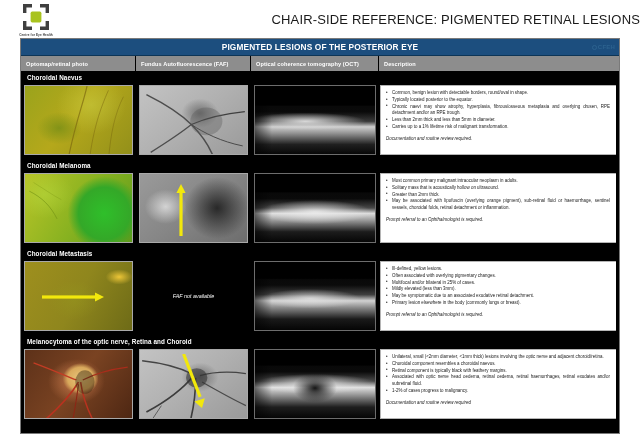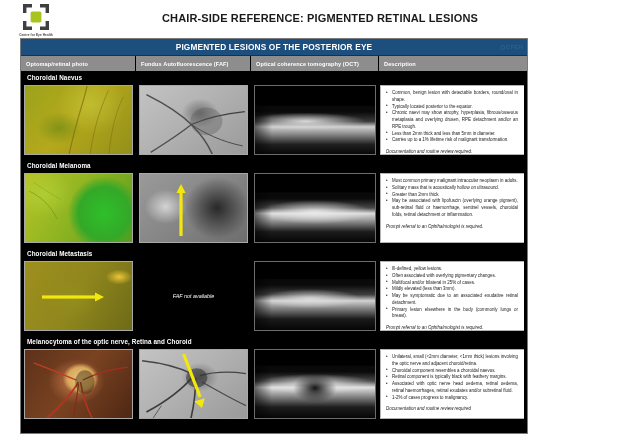--- a/index.html
+++ b/index.html
@@ -17,28 +17,28 @@
   .logo-mark {
     position: relative; width: 30px; height: 30px; margin: 0 auto;
   }
   .logo-mark svg { display: block; }
   .logo-text {
     font-size: 3.1px; color: #3d3d3d; letter-spacing: .1px;
     margin-top: 1px; white-space: nowrap; font-weight: 700;
   }
   .doc-title {
     position: absolute; left: 0; right: 0; top: 12px;
-    text-align: center; font-size: 11px; font-weight: 700;
+    text-align: right; font-size: 13px; font-weight: 400;
     color: #1a1a1a; letter-spacing: .15px;
   }
 
   
   .table {
     position: absolute; left: 20px; top: 38px;
-    width: 508px; height: 396px;
+    width: 600px; height: 396px;
     border: 1px solid #7a7a7a;
     background: #000;
     display: flex; flex-direction: column;
   }
   .banner {
     position: relative;
     height: 17px; background: #1c4e7e;
     display: flex; align-items: center; justify-content: center;
     border-bottom: 1px solid #0d3557;
   }

